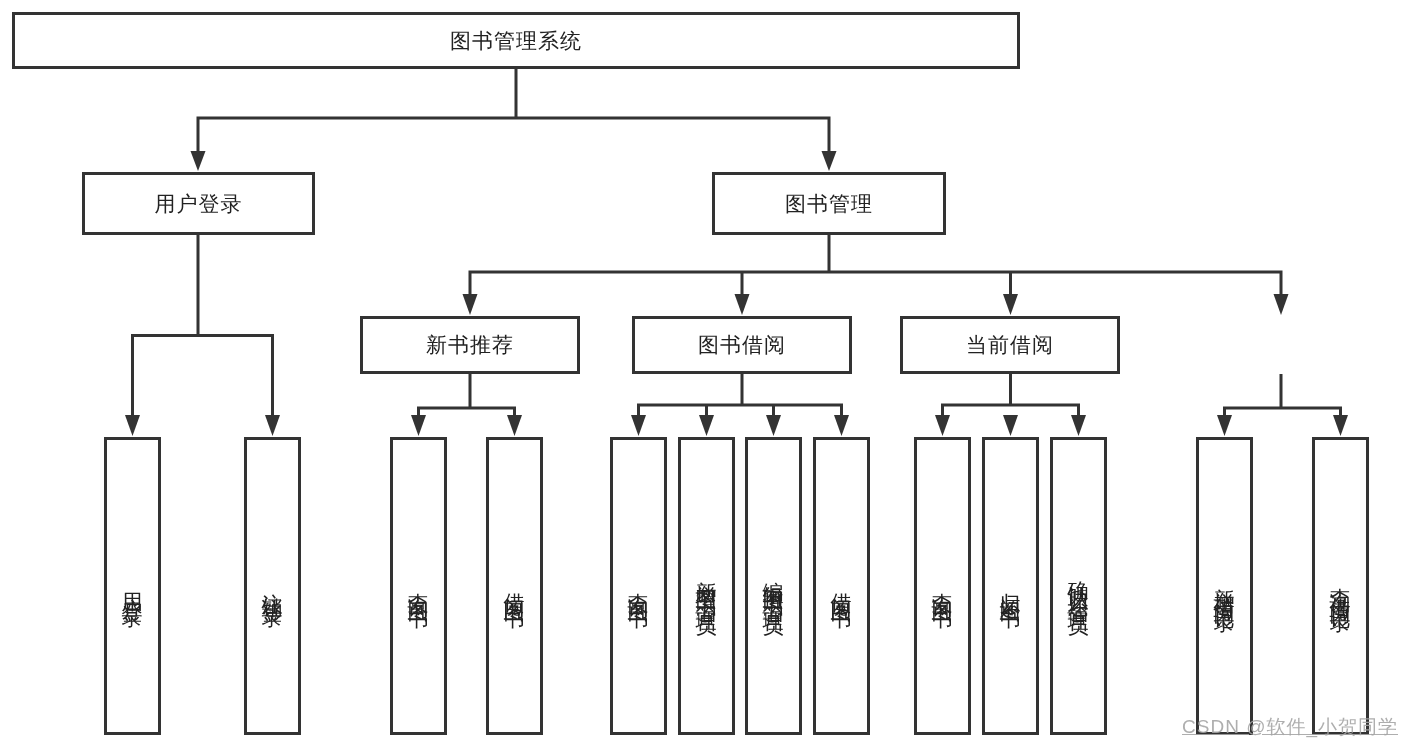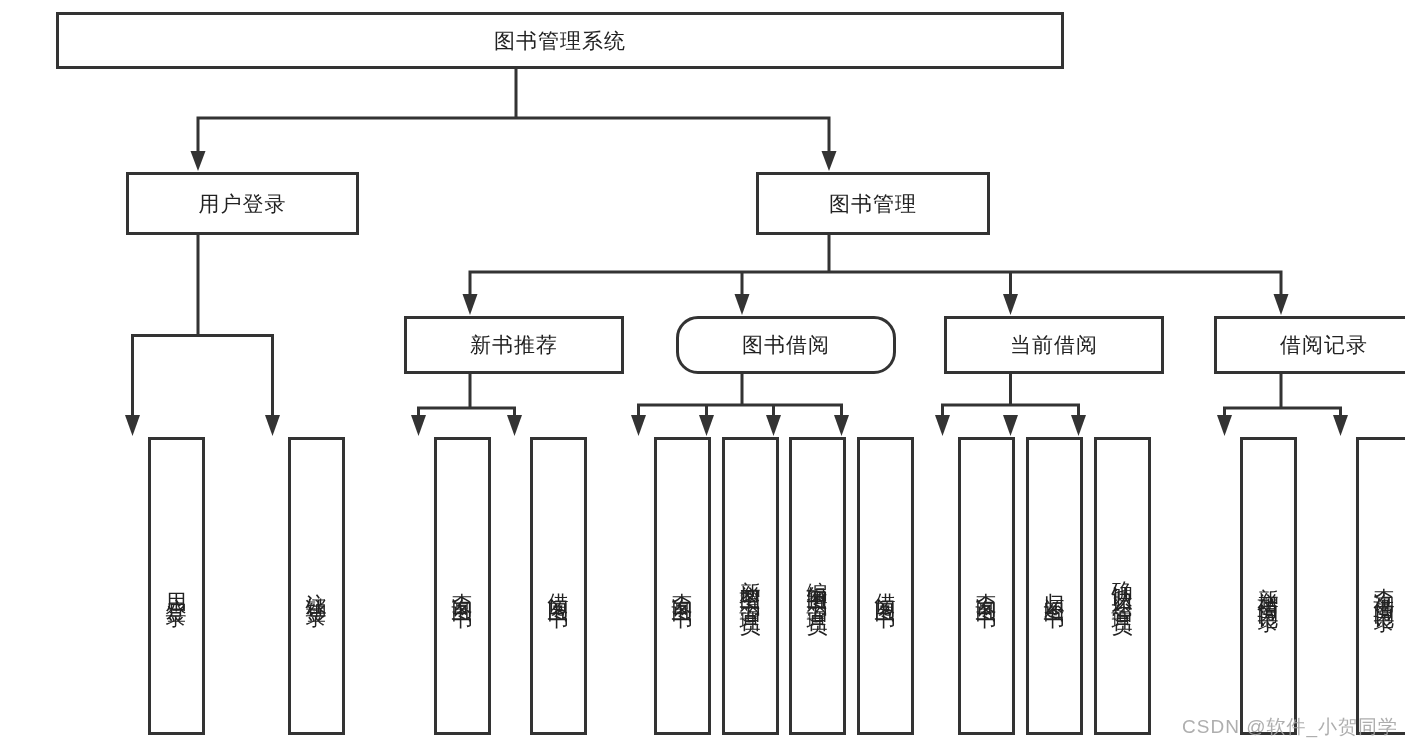--- a/index.html
+++ b/index.html
@@ -25,33 +25,32 @@
   .node {
     position: absolute;
     box-sizing: border-box;
     background: #ffffff;
     border: 3px solid #333333;
     display: flex;
     align-items: center;
     justify-content: center;
     color: #222222;
     z-index: 2;
-    margin-left: 44px;
   }
   .hbox {
     font-size: 21px;
     letter-spacing: 1px;
     white-space: nowrap;
   }
   .root-box   { left: 12px;  top: 12px;  width: 1008px; height: 57px; }
   .l2-a       { left: 82px;  top: 172px; width: 233px;  height: 63px; }
   .l2-b       { left: 712px; top: 172px; width: 234px;  height: 63px; text-align: right; }
   .l3         { top: 316px;  height: 58px; width: 220px; }
   .l3-1 { left: 360px; text-align: center; }
-  .l3-2 { left: 632px; border-radius: 22px; }
+  .l3-2 { left: 632px; }
   .l3-3 { left: 900px; align-items: center; }
   .l3-4 { left: 1170px; }
   .vbox {
     top: 437px;
     width: 57px;
     height: 298px;
     font-size: 21px;
   }
   .vbox .vtext {
     writing-mode: vertical-rl;
@@ -74,20 +73,21 @@
   .vb-13 { left: 1312px; }
   .watermark {
     position: absolute;
     right: 7px;
     top: 714px;
     font-size: 19px;
     color: rgba(165, 165, 165, 0.9);
     white-space: nowrap;
     z-index: 3;
     letter-spacing: 1px;
+    text-decoration: underline;
   }
 </style>
 </head>
 <body>
 
 <div class="canvas">
 
   <svg class="connectors" viewBox="0 0 1405 747" xmlns="http://www.w3.org/2000/svg">
     <g stroke="#333333" stroke-width="3" fill="none">
 
@@ -148,23 +148,20 @@
 
   <div class="node hbox l3 l3-1">
     <span>新书推荐</span>
   </div>
   <div class="node hbox l3 l3-2">
     <span>图书借阅</span>
   </div>
   <div class="node hbox l3 l3-3">
     <span>当前借阅</span>
   </div>
-  <div class="node hbox l3 l3-4">
-    <span>借阅记录</span>
-  </div>
 
   <div class="node vbox vb-1">
     <span class="vtext">用户登录</span>
   </div>
   <div class="node vbox vb-2">
     <span class="vtext">注销登录</span>
   </div>
 
   <div class="node vbox vb-3">
     <span class="vtext">查询图书</span>

